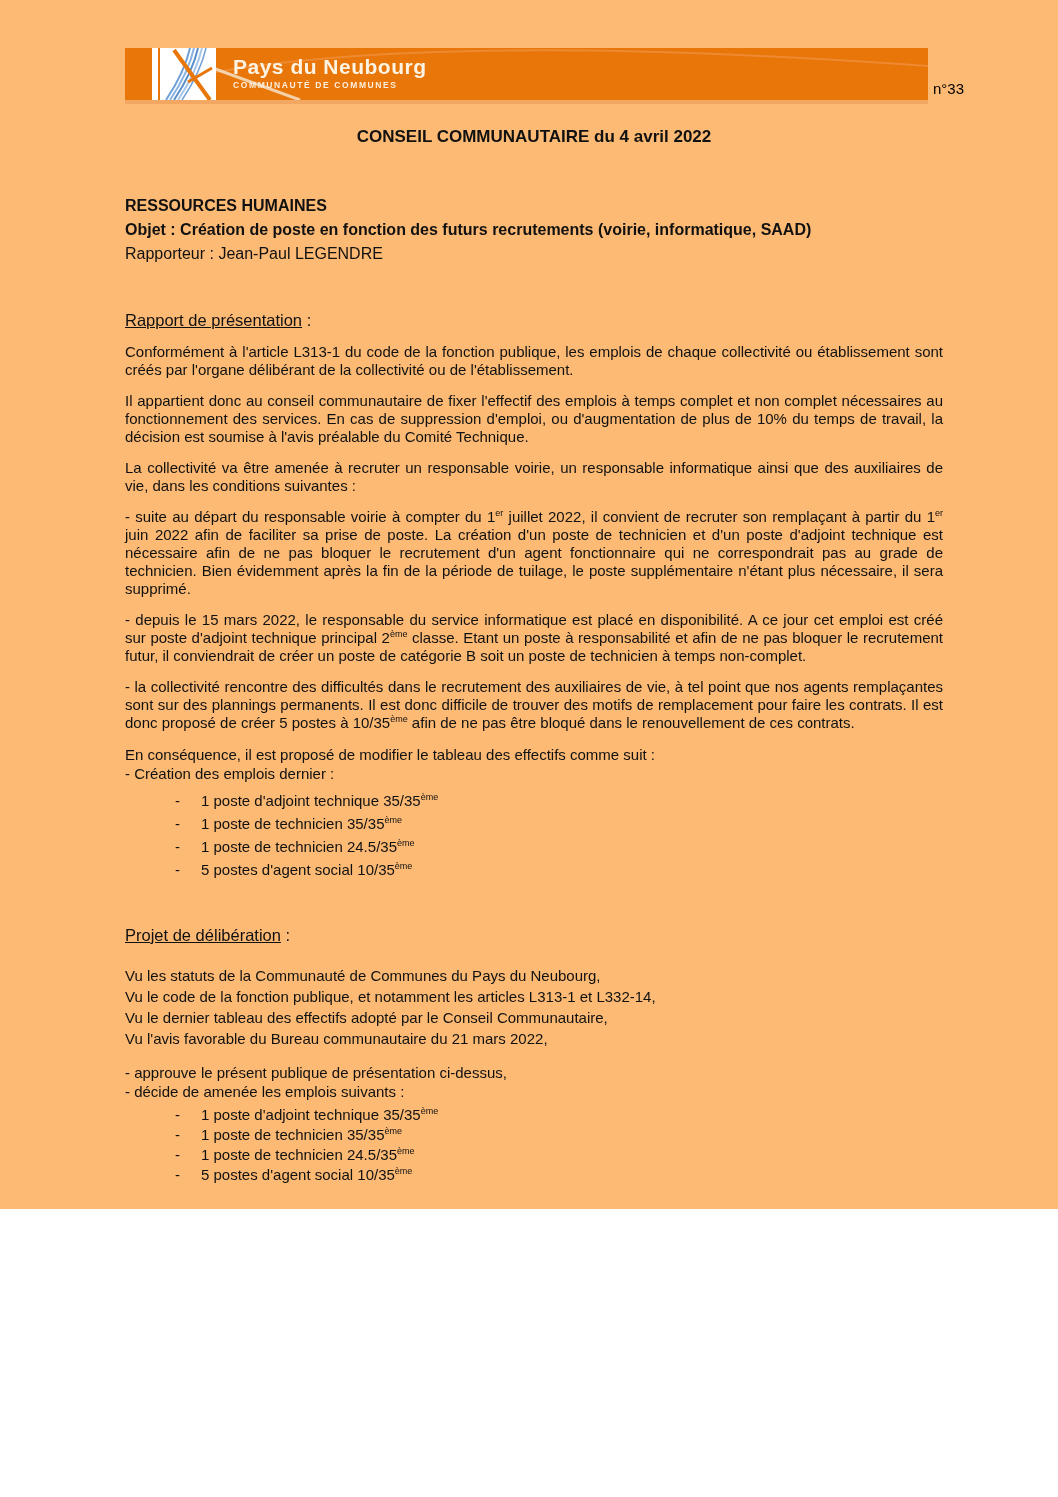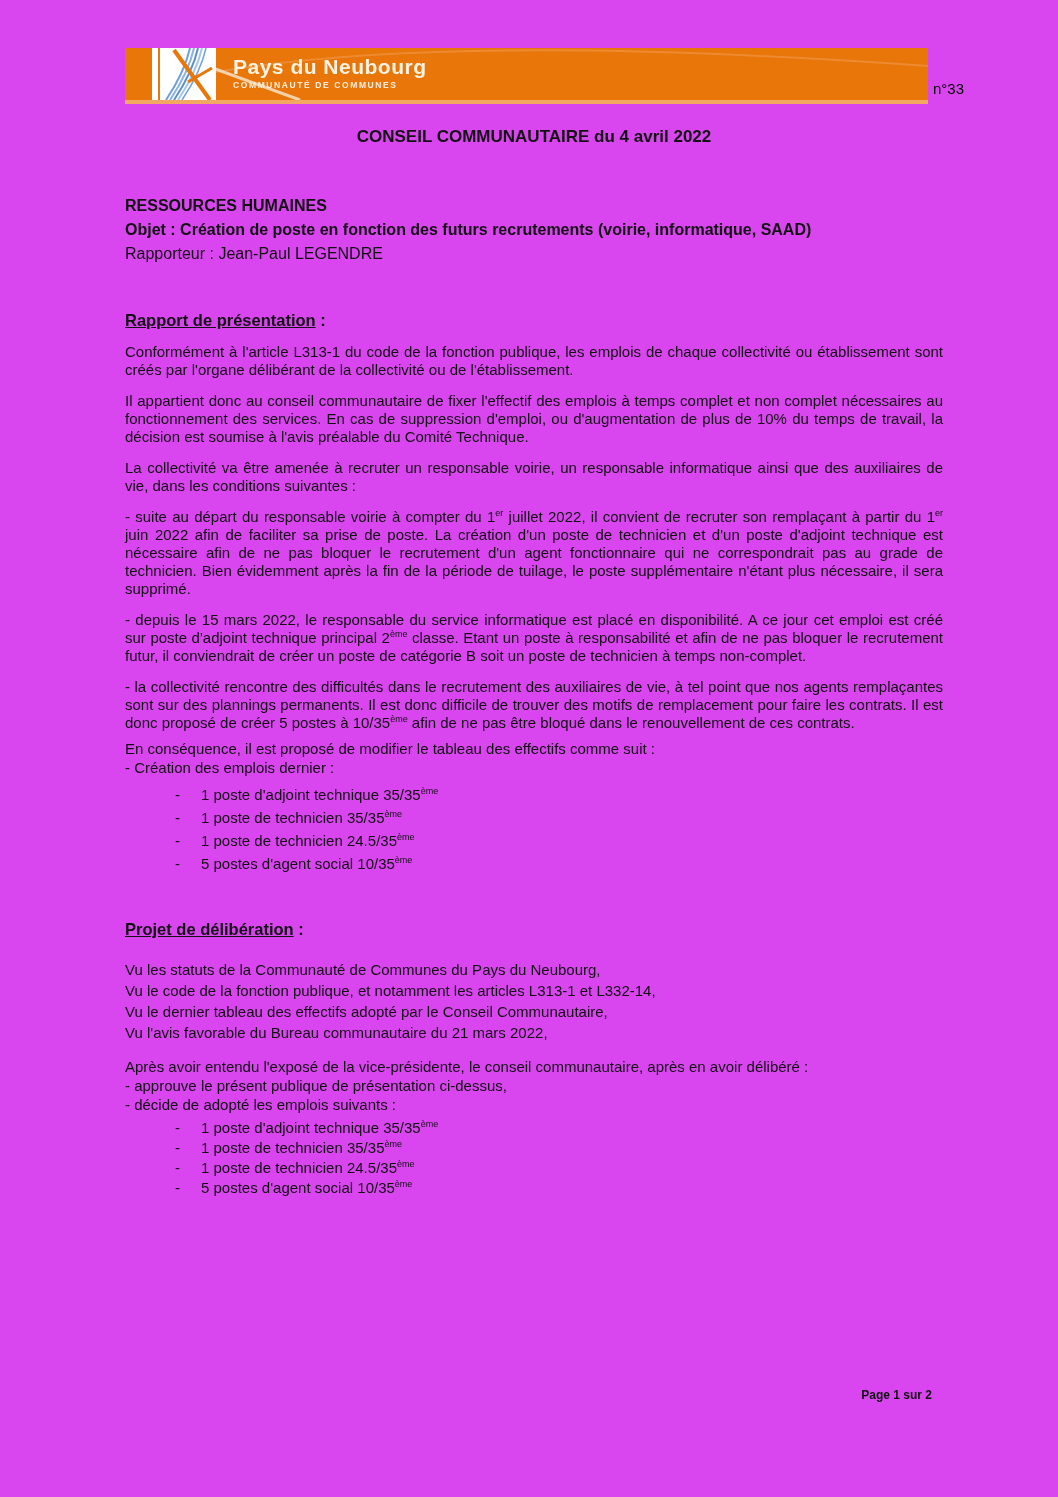--- a/index.html
+++ b/index.html
@@ -1,19 +1,19 @@
 <!DOCTYPE html>
 <html><head>
 <meta charset="utf-8">
 <style>
   html,body{margin:0;padding:0;background:#ffffff;}
   .page{
     position:relative;
-    width:1058px;height:1497px;
-    background:#d946ef;
+    width:1058px;height:1209px;
+    background:#fdba74;
     font-family:"Liberation Sans", sans-serif;
     color:#111111;
     overflow:hidden;
   }
   
   .banner{
     position:absolute;left:125px;top:48px;
     width:803px;height:52px;
     background:#E87609;
     border-bottom:4px solid #F2A763;
@@ -49,29 +49,29 @@
   }
   .title{
     margin:126px 0 0 0;
     font-size:17px;font-weight:700;text-align:center;line-height:22px;
   }
   .meta{margin-top:46px;line-height:24px;font-size:16px;}
   .meta .bold{font-weight:700;}
   .justify{text-align:justify;}
   h2.section{
     margin:44px 0 0 0;
-    font-size:16.5px;font-weight:700;line-height:20px;
+    font-size:16.5px;font-weight:400;line-height:20px;
   }
   h2.section .u{text-decoration:underline;}
   p.para{
     margin:13px 0 0 0;
     text-align:justify;
   }
   sup{font-size:9px;line-height:0;vertical-align:super;}
-  .tight{margin-top:7px;line-height:19px;}
+  .tight{margin-top:13px;line-height:19px;}
   .list{margin-top:6px;}
   .list .list-item{display:flex;line-height:23px;}
   .list.compact{margin-top:4px;}
   .list.compact .list-item{line-height:20px;}
   .list .dash{width:26px;margin-left:50px;flex:0 0 auto;}
   .vu-block{margin-top:20px;line-height:21px;}
   .decisions{margin-top:14px;line-height:19px;}
   .footer{
     position:absolute;top:1388px;right:126px;
     font-size:12px;font-weight:700;
@@ -153,23 +153,22 @@
     <h2 class="section"><span class="u">Projet de délibération</span><span> :</span></h2>
 
     <div class="vu-block">
       <div>Vu les statuts de la Communauté de Communes du Pays du Neubourg,</div>
       <div>Vu le code de la fonction publique, et notamment les articles L313-1 et L332-14,</div>
       <div>Vu le dernier tableau des effectifs adopté par le Conseil Communautaire,</div>
       <div>Vu l'avis favorable du Bureau communautaire du 21 mars 2022,</div>
     </div>
 
     <div class="decisions">
-      <div>Après avoir entendu l'exposé de la vice-présidente, le conseil communautaire, après en avoir délibéré :</div>
       <div>-  approuve le présent publique de présentation ci-dessus,</div>
-      <div>- décide de adopté les emplois suivants :</div>
+      <div>- décide de amenée les emplois suivants :</div>
     </div>
 
     <div class="list compact">
         <div class="list-item">
           <span class="dash">-</span>
           <span>1 poste d'adjoint technique 35/35<sup>ème</sup></span>
         </div>
         <div class="list-item">
           <span class="dash">-</span>
           <span>1 poste de technicien 35/35<sup>ème</sup></span>

